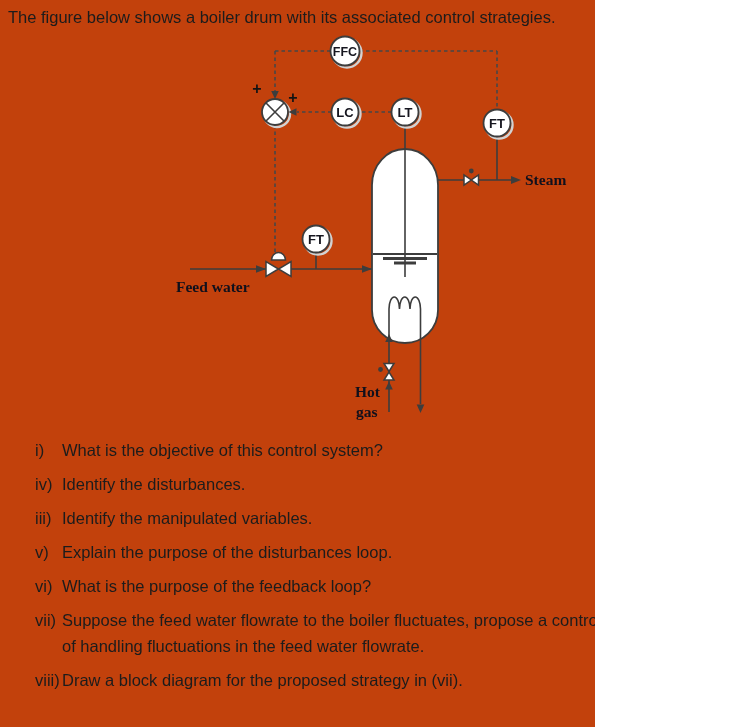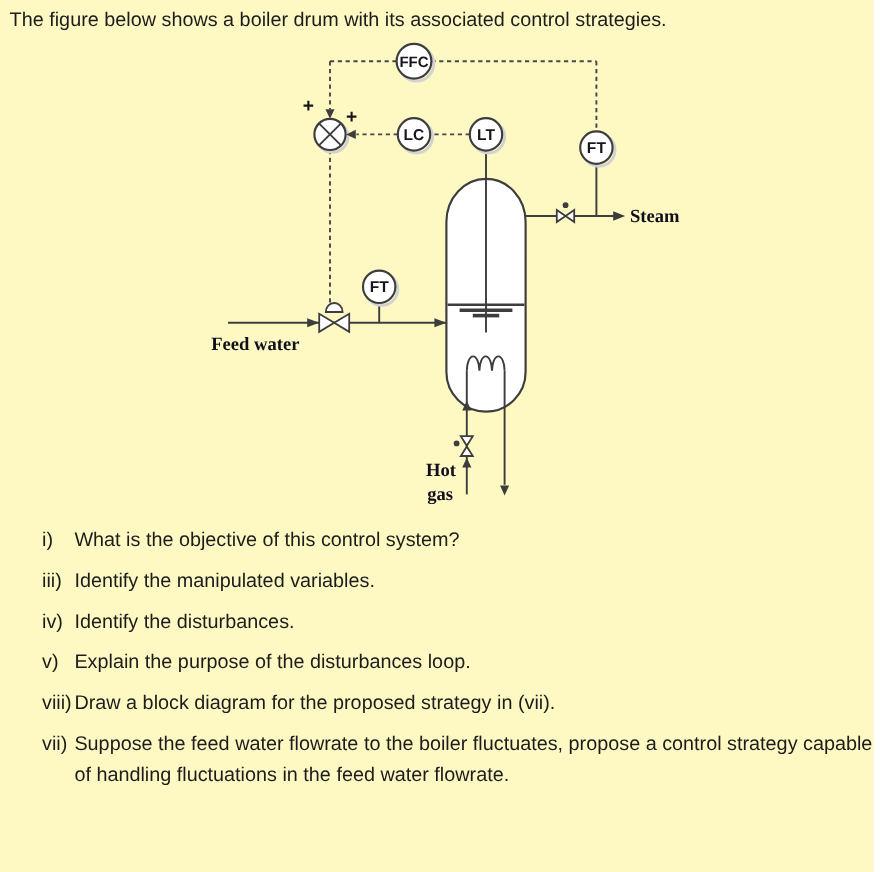--- a/index.html
+++ b/index.html
@@ -1,17 +1,17 @@
 <!DOCTYPE html>
 <html><head>
 <meta charset="utf-8">
 <style>
   html,body { margin:0; padding:0; background:#ffffff; }
   .page {
-    position:relative; width:728px; height:727px; background:#fef9c3;
+    position:relative; width:595px; height:727px; background:#c2410c;
     font-family:"Liberation Sans", sans-serif; overflow:hidden;
   }
   .title {
     position:absolute; left:8px; top:6px; width:720px;
     font-size:16.5px; line-height:22px; color:#1c1c1c;
   }
   .diagram-svg { position:absolute; left:0; top:30px; }
   .questions { position:absolute; left:35px; top:437px; width:701px; }
   .q-row { display:flex; margin-bottom:8px; font-size:16.5px; line-height:26px; color:#1c1c1c; }
   .q-num { flex:0 0 27px; }
@@ -137,34 +137,38 @@
     <text class="stream" x="355" y="367">Hot</text>
     <text class="stream" x="356" y="386.5">gas</text>
   </svg>
 
   <div class="questions">
     <div class="q-row">
       <span class="q-num">i)</span>
       <span class="q-text">What is the objective of this control system?</span>
     </div>
     <div class="q-row">
+      <span class="q-num">iv)</span>
+      <span class="q-text">Identify the disturbances.</span>
+    </div>
+    <div class="q-row">
       <span class="q-num">iii)</span>
       <span class="q-text">Identify the manipulated variables.</span>
-    </div>
-    <div class="q-row">
-      <span class="q-num">iv)</span>
-      <span class="q-text">Identify the disturbances.</span>
     </div>
     <div class="q-row">
       <span class="q-num">v)</span>
       <span class="q-text">Explain the purpose of the disturbances loop.</span>
     </div>
     <div class="q-row">
-      <span class="q-num">viii)</span>
-      <span class="q-text">Draw a block diagram for the proposed strategy in (vii).</span>
+      <span class="q-num">vi)</span>
+      <span class="q-text">What is the purpose of the feedback loop?</span>
     </div>
     <div class="q-row">
       <span class="q-num">vii)</span>
       <span class="q-text">Suppose the feed water flowrate to the boiler fluctuates, propose a control strategy capable of handling fluctuations in the feed water flowrate.</span>
+    </div>
+    <div class="q-row">
+      <span class="q-num">viii)</span>
+      <span class="q-text">Draw a block diagram for the proposed strategy in (vii).</span>
     </div>
   </div>
 
 </div>
 
 </body></html>

